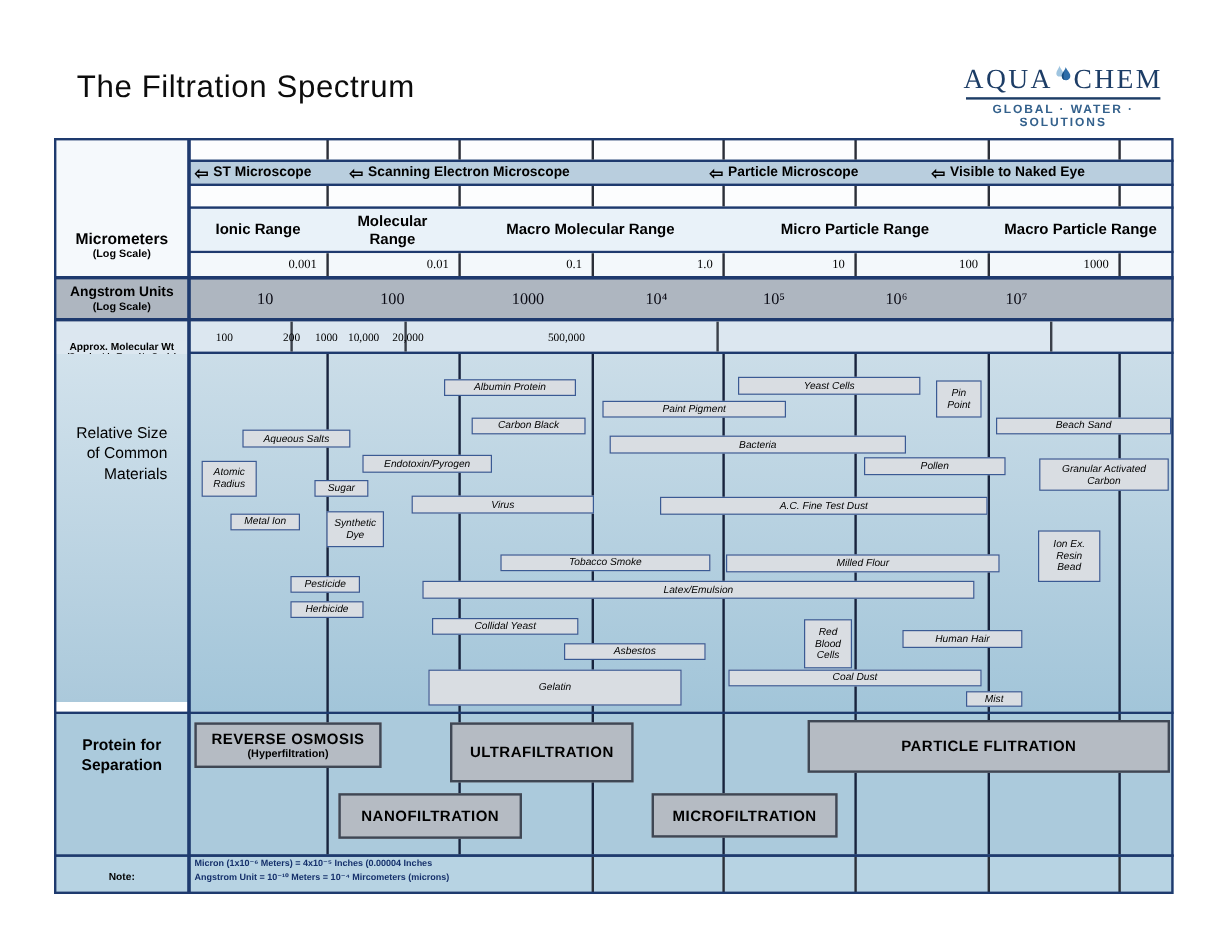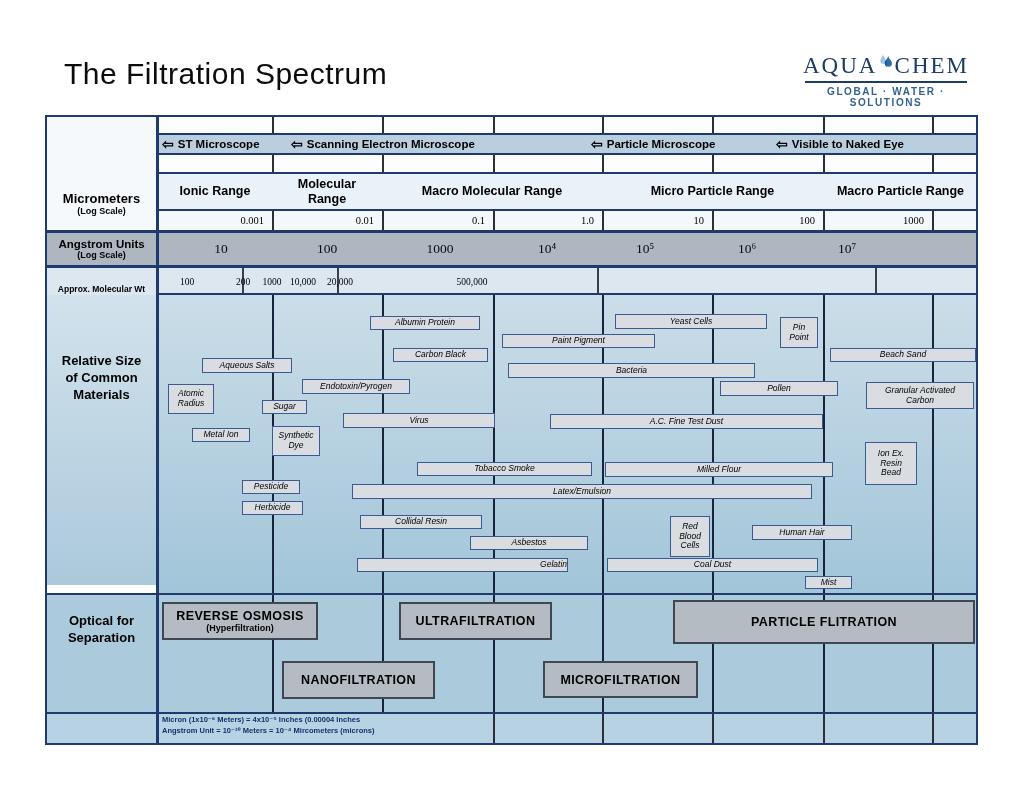--- a/index.html
+++ b/index.html
@@ -1,19 +1,19 @@
 <!DOCTYPE html>
 <html><head>
 <meta charset="utf-8">
 <style>
   html,body{margin:0;padding:0;background:#fff;}
   .canvas{position:relative;width:1024px;height:791px;background:#fff;overflow:hidden;
           font-family:"Liberation Sans",sans-serif;color:#000;}
   
-  .title{position:absolute;left:64px;top:57px;font-size:30px;font-weight:400;color:#0c0c0c;letter-spacing:.5px;}
+  .title{position:absolute;left:64px;top:57px;font-size:26px;font-weight:400;color:#0c0c0c;letter-spacing:.5px;}
   .logo{position:absolute;left:803px;top:44px;width:166px;text-align:center;}
   .logo-row{display:flex;align-items:flex-end;justify-content:center;}
   .logo-word{font-family:"Liberation Serif",serif;font-size:23px;letter-spacing:2px;color:#1d3d66;line-height:1;}
   .logo-rule{height:2px;background:#1d3d66;margin:4px 2px 3px 2px;}
   .logo-tagline{font-size:10px;font-weight:bold;letter-spacing:1.6px;color:#34618c;}
   
   .frame{position:absolute;left:45px;top:115px;width:933px;height:630px;border:2px solid #1e3a6e;box-sizing:border-box;}
   .vsep{position:absolute;left:156px;top:115px;width:3px;height:630px;background:#1e3a6e;}
   .hsep{position:absolute;left:45px;width:933px;height:2px;background:#1e3a6e;}
   
@@ -35,21 +35,21 @@
   .cell-micrometers{top:115px;height:115px;background:#f5f9fc;justify-content:flex-end;padding-bottom:14px;}
   .cell-micrometers .big{font-size:13px;font-weight:bold;}
   .cell-micrometers .small{font-size:9px;font-weight:bold;}
   .cell-angstrom{top:233px;height:32px;background:#aeb6c0;justify-content:center;}
   .cell-angstrom .big{font-size:11.5px;font-weight:bold;}
   .cell-angstrom .small{font-size:9px;font-weight:bold;}
   .cell-molwt{top:270px;height:23px;background:#dce7f0;margin-top:14px;}
   .cell-molwt .big{font-size:8.5px;font-weight:bold;}
   .cell-molwt .small{font-size:7px;font-weight:bold;}
   .cell-materials{top:295px;height:290px;background:linear-gradient(#d2e2ec,#abc9db);padding-top:58px;
-                  font-size:13px;font-weight:bold;white-space:pre-line;line-height:1.3;}
+                  font-size:13px;font-weight:normal;white-space:pre-line;line-height:1.3;text-align:right;}
   .cell-process{top:595px;height:117px;background:#abcadc;padding-top:18px;
                 font-size:13px;font-weight:bold;white-space:pre-line;line-height:1.3;}
   .cell-note{top:714px;height:31px;background:#b7d3e3;justify-content:center;font-size:8.5px;font-weight:bold;}
   
   .vline{position:absolute;width:1.5px;background:#2b2f38;}
   .vt-strip{top:115px;height:18px;}
   .vt-gap{top:155px;height:17px;}
   .vt-values{top:211px;height:19px;}
   .vt-molwt{top:268px;height:25px;background:#3a3f49;}
   .vt-main{top:295px;height:417px;width:2px;background:#18233d;}
@@ -177,22 +177,23 @@
     <span class="big">Angstrom Units</span>
     <span class="small">(Log Scale)</span>
   </div>
   <div class="lcell cell-molwt">
     <span class="big">Approx. Molecular Wt</span>
     <span class="small">(Saccharide Type-No Scale)</span>
   </div>
   <div class="lcell cell-materials">Relative Size
 of Common
 Materials</div>
-  <div class="lcell cell-process">Optical for
+  <div class="lcell cell-process">Protein for
 Separation</div>
+  <div class="lcell cell-note">Note:</div>
 
   <div>
 
   <div class="micro-item" style="left: 162px;">
         <span class="micro-arrow">⇦</span>
         <span class="micro-text">ST Microscope</span>
       </div>
       <div class="micro-item" style="left: 291px;">
         <span class="micro-arrow">⇦</span>
         <span class="micro-text">Scanning Electron Microscope</span>
@@ -321,51 +322,51 @@
       <div class="bar" style="left: 242px; top: 480px; width: 58px; height: 14px;">
         <span class="bar-label">Pesticide</span>
       </div>
       <div class="bar" style="left: 352px; top: 484px; width: 460px; height: 15px;">
         <span class="bar-label">Latex/Emulsion</span>
       </div>
       <div class="bar" style="left: 242px; top: 501px; width: 61px; height: 14px;">
         <span class="bar-label">Herbicide</span>
       </div>
       <div class="bar" style="left: 360px; top: 515px; width: 122px; height: 14px;">
-        <span class="bar-label">Collidal Resin</span>
+        <span class="bar-label">Collidal Yeast</span>
       </div>
       <div class="bar" style="left: 670px; top: 516px; width: 40px; height: 41px;">
         <span class="bar-label">Red
 Blood
 Cells</span>
       </div>
       <div class="bar" style="left: 752px; top: 525px; width: 100px; height: 15px;">
         <span class="bar-label">Human Hair</span>
       </div>
       <div class="bar" style="left: 470px; top: 536px; width: 118px; height: 14px;">
         <span class="bar-label">Asbestos</span>
       </div>
-      <div class="bar" style="left: 357px; top: 558px; width: 211px; height: 14px; justify-content: flex-end;">
+      <div class="bar" style="left: 357px; top: 558px; width: 211px; height: 30px;">
         <span class="bar-label">Gelatin</span>
       </div>
       <div class="bar" style="left: 607px; top: 558px; width: 211px; height: 14px;">
         <span class="bar-label">Coal Dust</span>
       </div>
       <div class="bar" style="left: 805px; top: 576px; width: 47px; height: 13px;">
         <span class="bar-label">Mist</span>
       </div>
     </div>
 
   <div>
 
   <div class="proc-box" style="left: 162px; top: 602px; width: 156px; height: 38px;">
         <span class="proc-label">REVERSE OSMOSIS</span>
         <span class="proc-sub">(Hyperfiltration)</span>
       </div>
-      <div class="proc-box" style="left: 375px; top: 602px; width: 153px; height: 38px; margin-left: 24px;">
+      <div class="proc-box" style="left: 375px; top: 602px; width: 153px; height: 50px;">
         <span class="proc-label">ULTRAFILTRATION</span>
 
       </div>
       <div class="proc-box" style="left: 282px; top: 661px; width: 153px; height: 38px;">
         <span class="proc-label">NANOFILTRATION</span>
 
       </div>
       <div class="proc-box" style="left: 543px; top: 661px; width: 155px; height: 37px;">
         <span class="proc-label">MICROFILTRATION</span>
 

